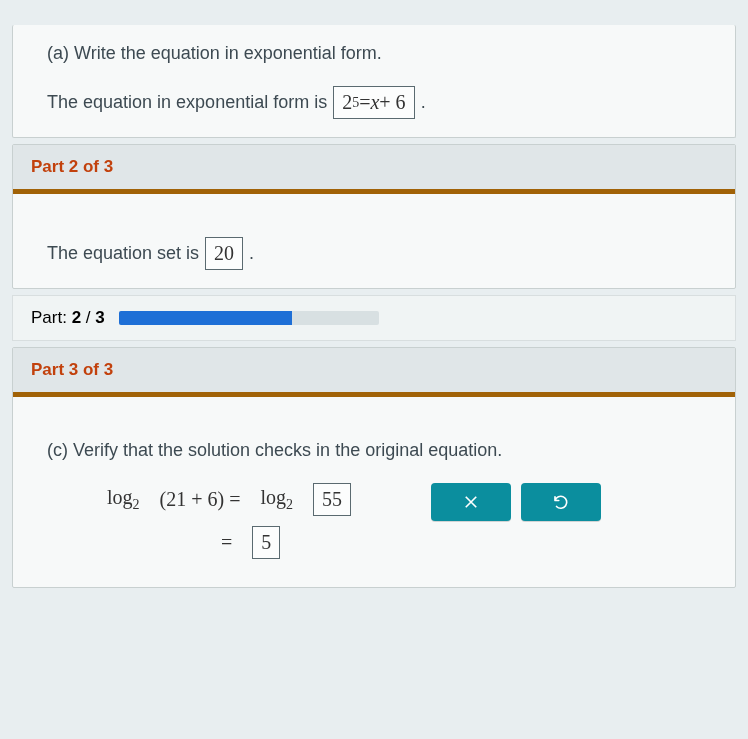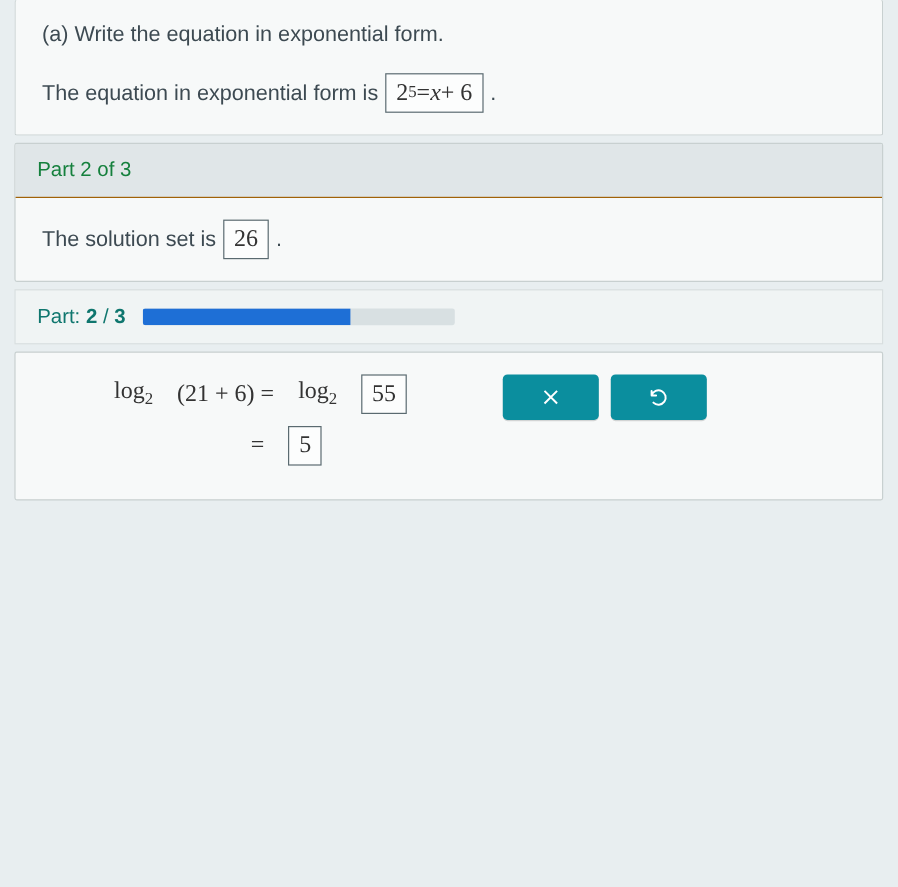--- a/index.html
+++ b/index.html
@@ -12,29 +12,30 @@
       overflow: hidden;
       color: #44525a;
     }
     .panel {
       background: #f7f9f9;
       border: 1px solid #c8d0d0;
       margin: 6px 12px;
       border-radius: 2px;
     }
     .panel-body {
-      padding: 18px 22px;
+      padding: 18px 34px;
+      margin-top: 25px;
     }
     .part-header {
       background: #e0e6e8;
-      border-bottom: 1px solid #a16207;
+      border-bottom: 5px solid #a16207;
       padding: 12px 18px;
-      font-weight: normal;
+      font-weight: bold;
       font-size: 17px;
-      color: #15803d;
+      color: #c2410c;
     }
     .question-line {
       font-size: 18px;
       color: #3d4a52;
       margin-bottom: 22px;
     }
     .answer-line {
       font-size: 18px;
       color: #3d4a52;
       display: flex;
@@ -63,21 +64,21 @@
       display: flex;
       align-items: center;
       padding: 12px 18px;
       gap: 14px;
       background: #f0f4f4;
       border: 1px solid #d8dedf;
       margin: 6px 12px;
     }
     .progress-label {
       font-size: 17px;
-      color: #0f766e;
+      color: #000000;
     }
     .progress-label b { font-weight: bold; }
     .progress-bar {
       flex: 0 0 260px;
       height: 14px;
       background: #d8e0e2;
       border-radius: 2px;
       overflow: hidden;
     }
     .progress-fill {
@@ -138,40 +139,42 @@
       </span>
       <span>.</span>
     </div>
   </div>
 </div>
 
 <div class="panel">
   <div class="part-header">Part 2 of 3</div>
   <div class="panel-body">
     <div class="answer-line">
-      <span>The solution set is</span>
+      <span>The equation set is</span>
       <span class="boxed">
-        <span class="nostyle">26</span>
+        <span class="nostyle">20</span>
       </span>
       <span>.</span>
     </div>
   </div>
 </div>
 
 <div class="progress-row">
   <div class="progress-label">
     <span>Part: </span><b>2</b><span> / </span><b>3</b>
   </div>
   <div class="progress-bar">
     <div class="progress-fill"></div>
   </div>
 </div>
 
 <div class="panel">
+  <div class="part-header">Part 3 of 3</div>
   <div class="panel-body">
+    <div class="question-line">(c) Verify that the solution checks in the original equation.</div>
 
     <div style="display:flex;align-items:flex-start;">
       <div class="eq-block">
         <div class="eq-row">
           <span class="log-expr"><span>log</span><span class="sub">2</span></span>
           <span class="nostyle"> (21 + 6) = </span>
           <span class="log-expr"><span>log</span><span class="sub">2</span></span>
           <span class="boxed">
             <span class="nostyle">55</span>
           </span>

